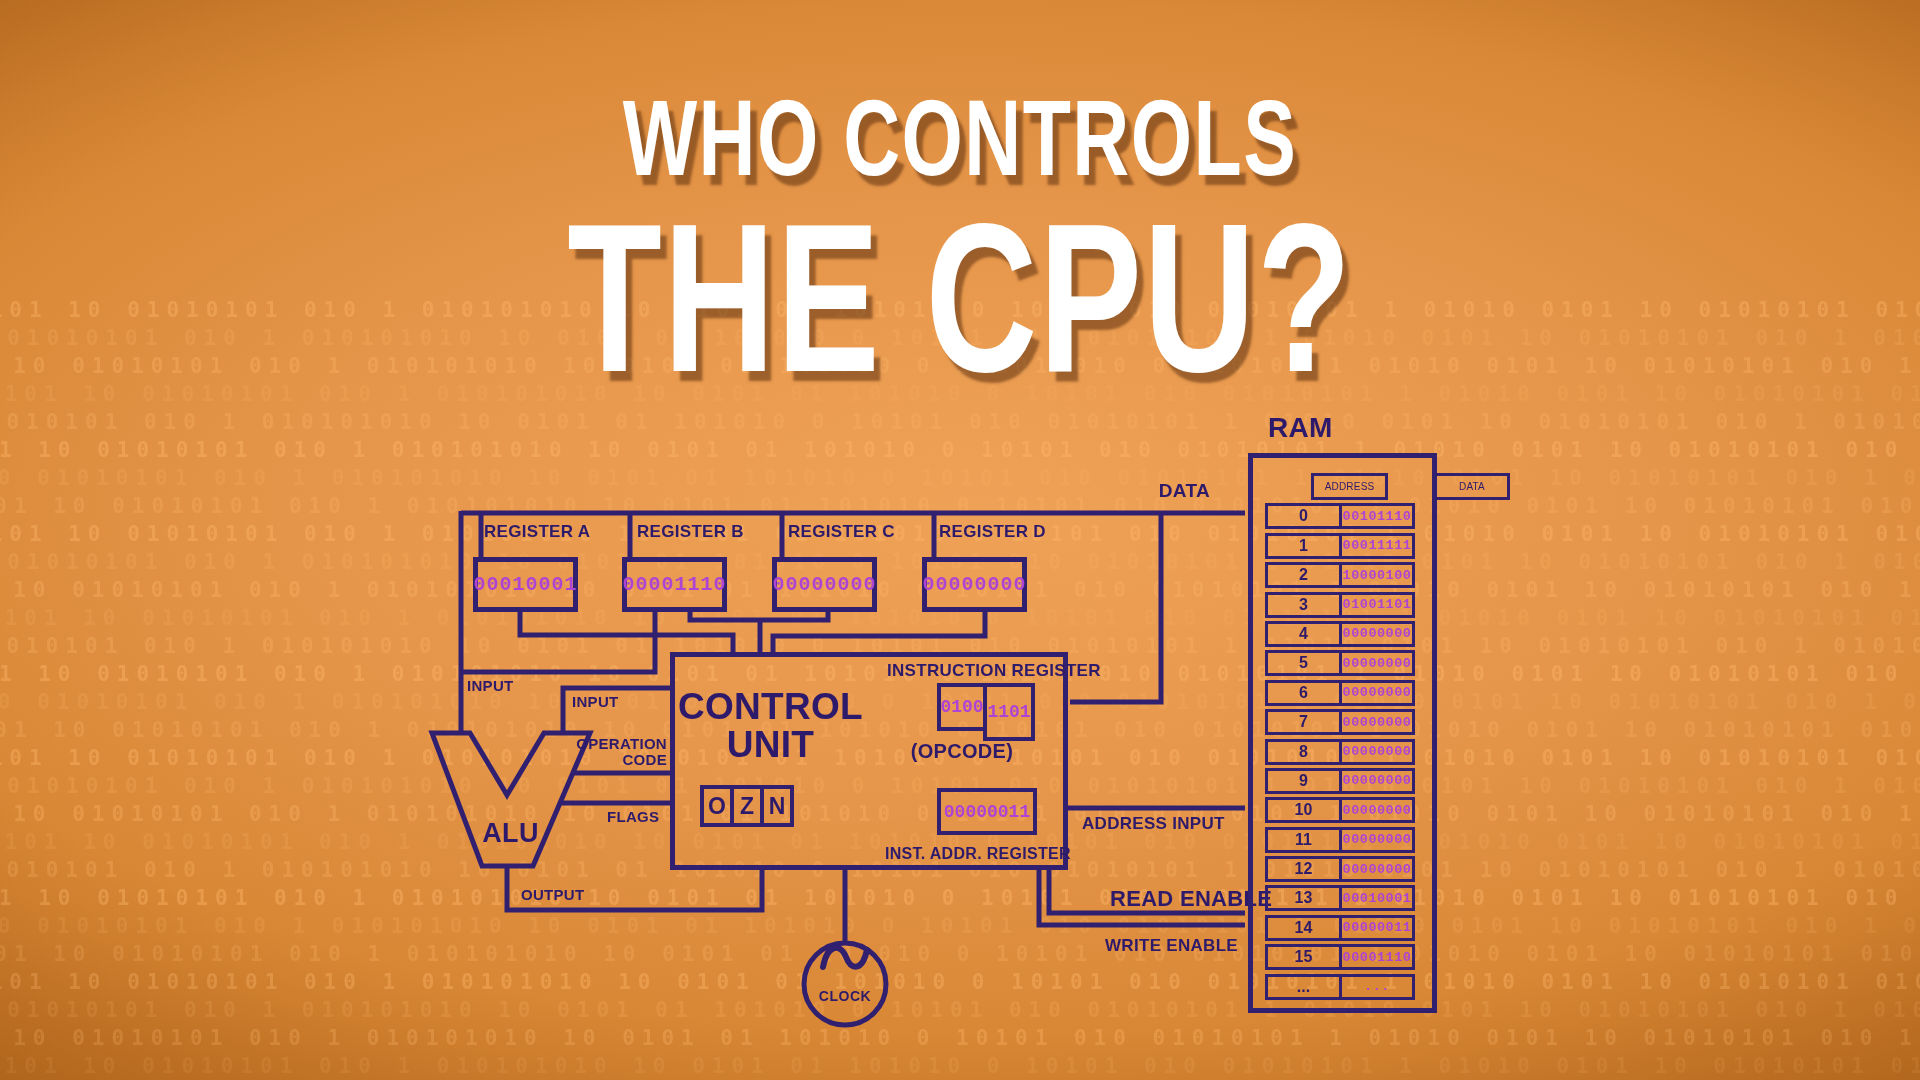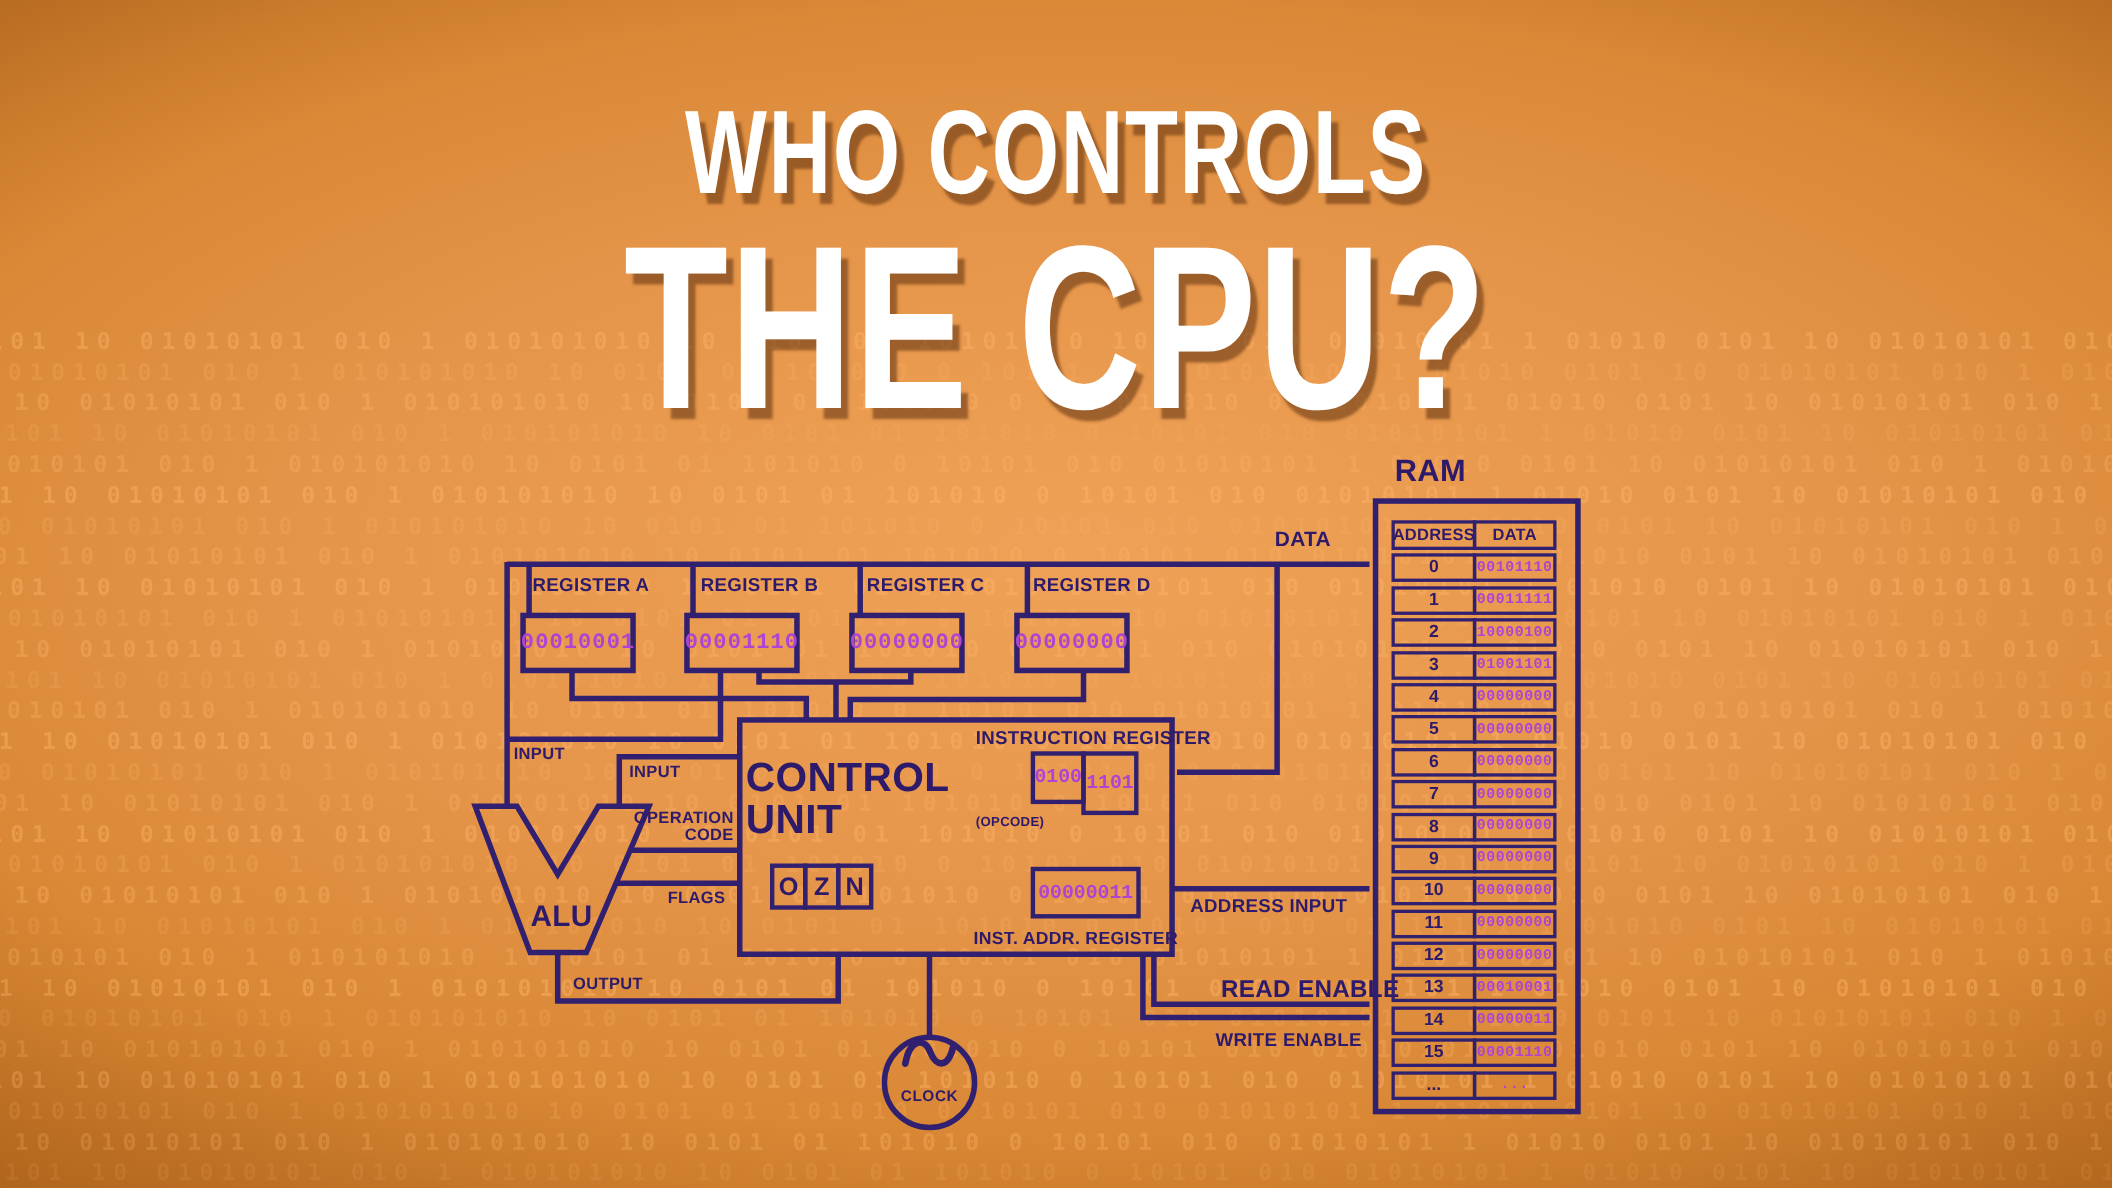--- a/index.html
+++ b/index.html
@@ -34,21 +34,21 @@
     font-family:"Liberation Mono",monospace;font-weight:bold;color:#ad44d4;}
   .regval{font-size:20px;letter-spacing:1px;}
   .flagcell{position:absolute;border:4px solid #31206f;box-sizing:border-box;width:34px;height:42px;
     display:flex;align-items:center;justify-content:center;color:#2e1a6b;font-weight:bold;font-size:23px;}
   #ram-table{position:absolute;left:1265px;top:473px;display:flex;flex-direction:column;row-gap:3.4px;}
   .ram-row{display:flex;}
   .ram-cell{border:3px solid #31206f;box-sizing:border-box;height:26px;display:flex;align-items:center;justify-content:center;}
   .ram-cell.addr{width:77px;color:#2e1a6b;font-weight:bold;font-size:16px;}
   .ram-cell.data{width:76px;margin-left:-3px;font-family:"Liberation Mono",monospace;
     font-weight:bold;color:#ad44d4;font-size:13.5px;letter-spacing:0.5px;}
-  .ram-cell.hdr{height:27px;color:#2e1a6b;font-weight:bold;font-size:15px;letter-spacing:0.2px;}
+  .ram-cell.hdr{height:27px;color:#2e1a6b;font-weight:normal;font-size:10px;letter-spacing:0.2px;margin-left:46px;}
 </style>
 </head>
 <body>
 
 <div id="stage">
 
   <div id="binary-layer">
       <div class="binary-row" style="left: -30px; top: 298px; opacity: 0.4;">0101 10 01010101 010 1 010101010 10 0101 01 101010 0 10101 010 01010101 1 01010  0101 10 01010101 010 1 010101010 10 0101 01 101010 0 10101 010 01010101 1 01010  0101 10 01010101 010 1 010101010 10 0101 01 101010 0 10101 010 01010101 1 01010  </div>
       <div class="binary-row" style="left: -150px; top: 326px; opacity: 0.22;">0101 10 01010101 010 1 010101010 10 0101 01 101010 0 10101 010 01010101 1 01010  0101 10 01010101 010 1 010101010 10 0101 01 101010 0 10101 010 01010101 1 01010  0101 10 01010101 010 1 010101010 10 0101 01 101010 0 10101 010 01010101 1 01010  </div>
       <div class="binary-row" style="left: -85px; top: 354px; opacity: 0.34;">0101 10 01010101 010 1 010101010 10 0101 01 101010 0 10101 010 01010101 1 01010  0101 10 01010101 010 1 010101010 10 0101 01 101010 0 10101 010 01010101 1 01010  0101 10 01010101 010 1 010101010 10 0101 01 101010 0 10101 010 01010101 1 01010  </div>
@@ -117,29 +117,29 @@
   <div class="lbl" style="left:637px;top:522px;font-size:17px;">REGISTER B</div>
   <div class="lbl" style="left:788px;top:522px;font-size:17px;">REGISTER C</div>
   <div class="lbl" style="left:939px;top:522px;font-size:17px;">REGISTER D</div>
 
   <div class="box val regval" style="left:473px;top:557px;width:105px;height:55px;">00010001</div>
   <div class="box val regval" style="left:622px;top:557px;width:105px;height:55px;">00001110</div>
   <div class="box val regval" style="left:772px;top:557px;width:105px;height:55px;">00000000</div>
   <div class="box val regval" style="left:922px;top:557px;width:105px;height:55px;">00000000</div>
 
   <div class="box" style="left:670px;top:652px;width:398px;height:218px;"></div>
-  <div class="lbl" style="left:678px;top:688px;width:185px;font-size:37px;line-height:1.02;">
+  <div class="lbl" style="left:678px;top:688px;width:185px;text-align:center;font-size:37px;line-height:1.02;">
     <div>CONTROL</div>
     <div>UNIT</div>
   </div>
 
   <div class="lbl" style="left:887px;top:661px;width:205px;text-align:center;font-size:17px;">INSTRUCTION REGISTER</div>
   <div class="box-thin val" style="left:937px;top:683px;width:50px;height:48px;font-size:18px;">0100</div>
   <div class="box-thin val" style="left:983px;top:683px;width:52px;height:58px;font-size:18px;">1101</div>
-  <div class="lbl" style="left:887px;top:740px;width:150px;text-align:left;font-size:12px;">(OPCODE)</div>
+  <div class="lbl" style="left:887px;top:740px;width:150px;text-align:center;font-size:20px;">(OPCODE)</div>
 
   <div class="flagcell" style="left:700px;top:785px;">O</div>
   <div class="flagcell" style="left:730px;top:785px;">Z</div>
   <div class="flagcell" style="left:760px;top:785px;">N</div>
 
   <div class="box-thin val" style="left:937px;top:788px;width:100px;height:47px;font-size:18px;">00000011</div>
   <div class="lbl" style="left:885px;top:845px;width:220px;font-size:16px;">INST. ADDR. REGISTER</div>
 
   <div class="lbl" style="left:467px;top:677px;font-size:15px;">INPUT</div>
   <div class="lbl" style="left:572px;top:693px;font-size:15px;">INPUT</div>

